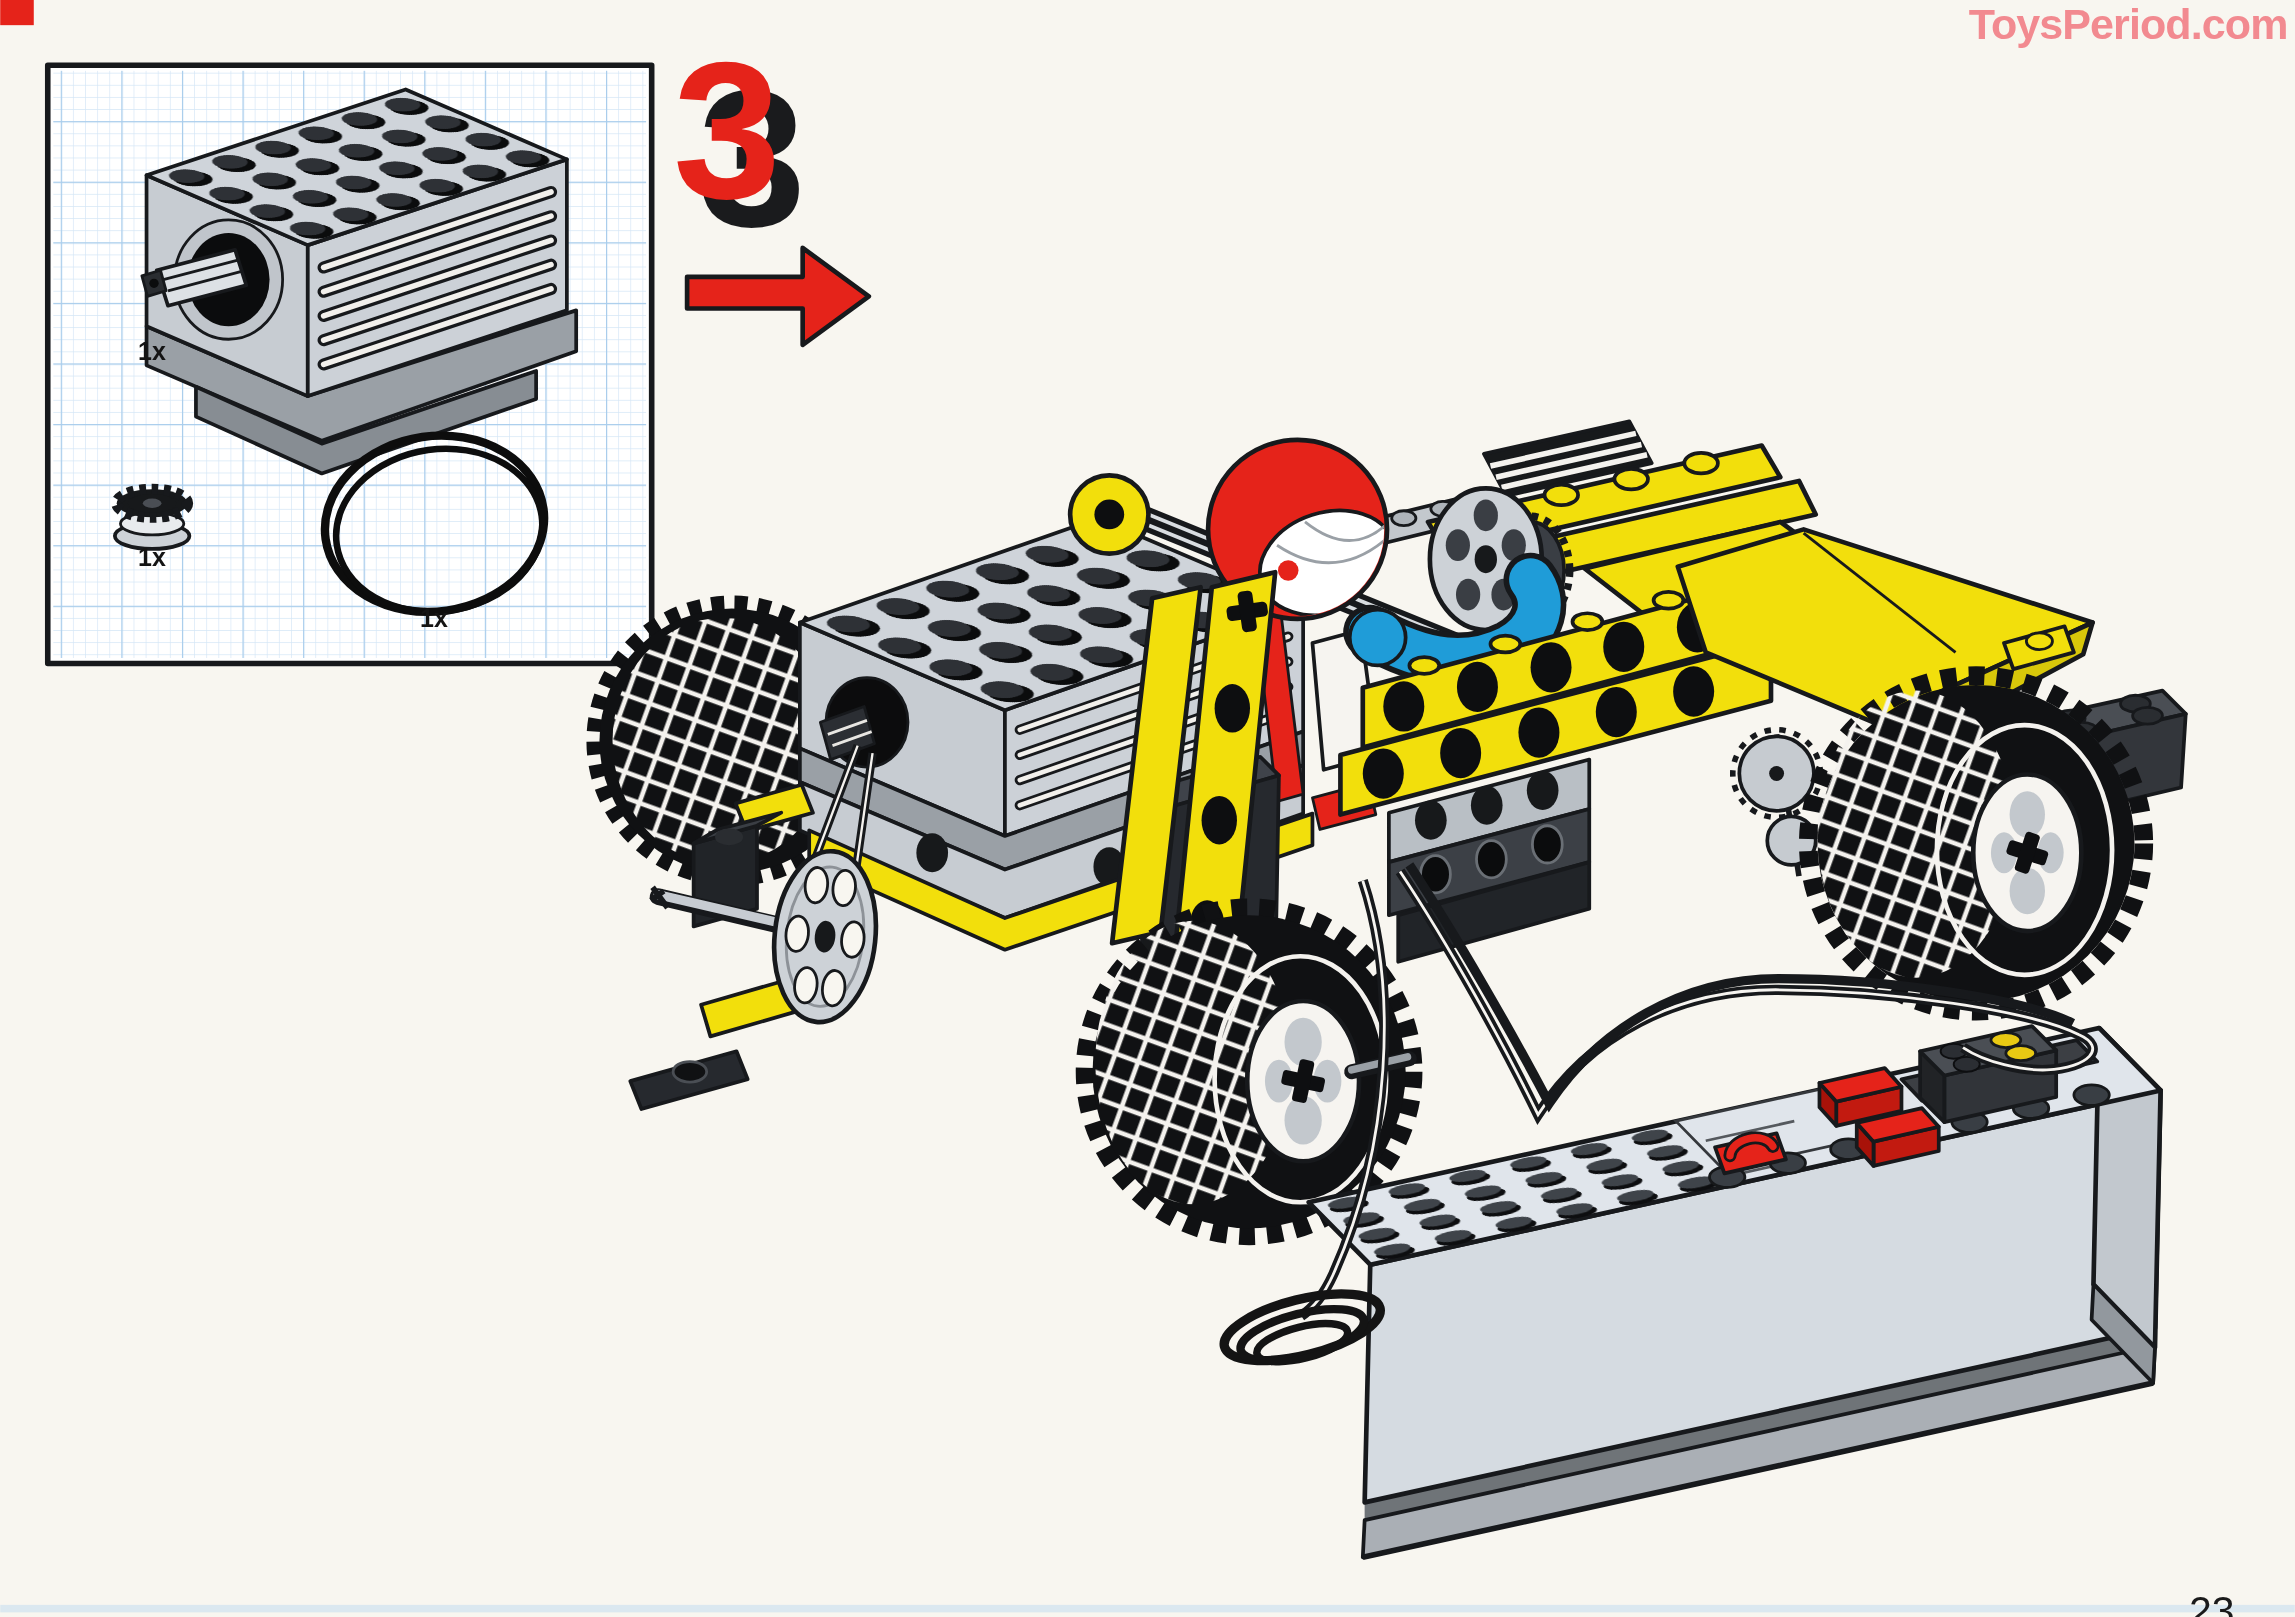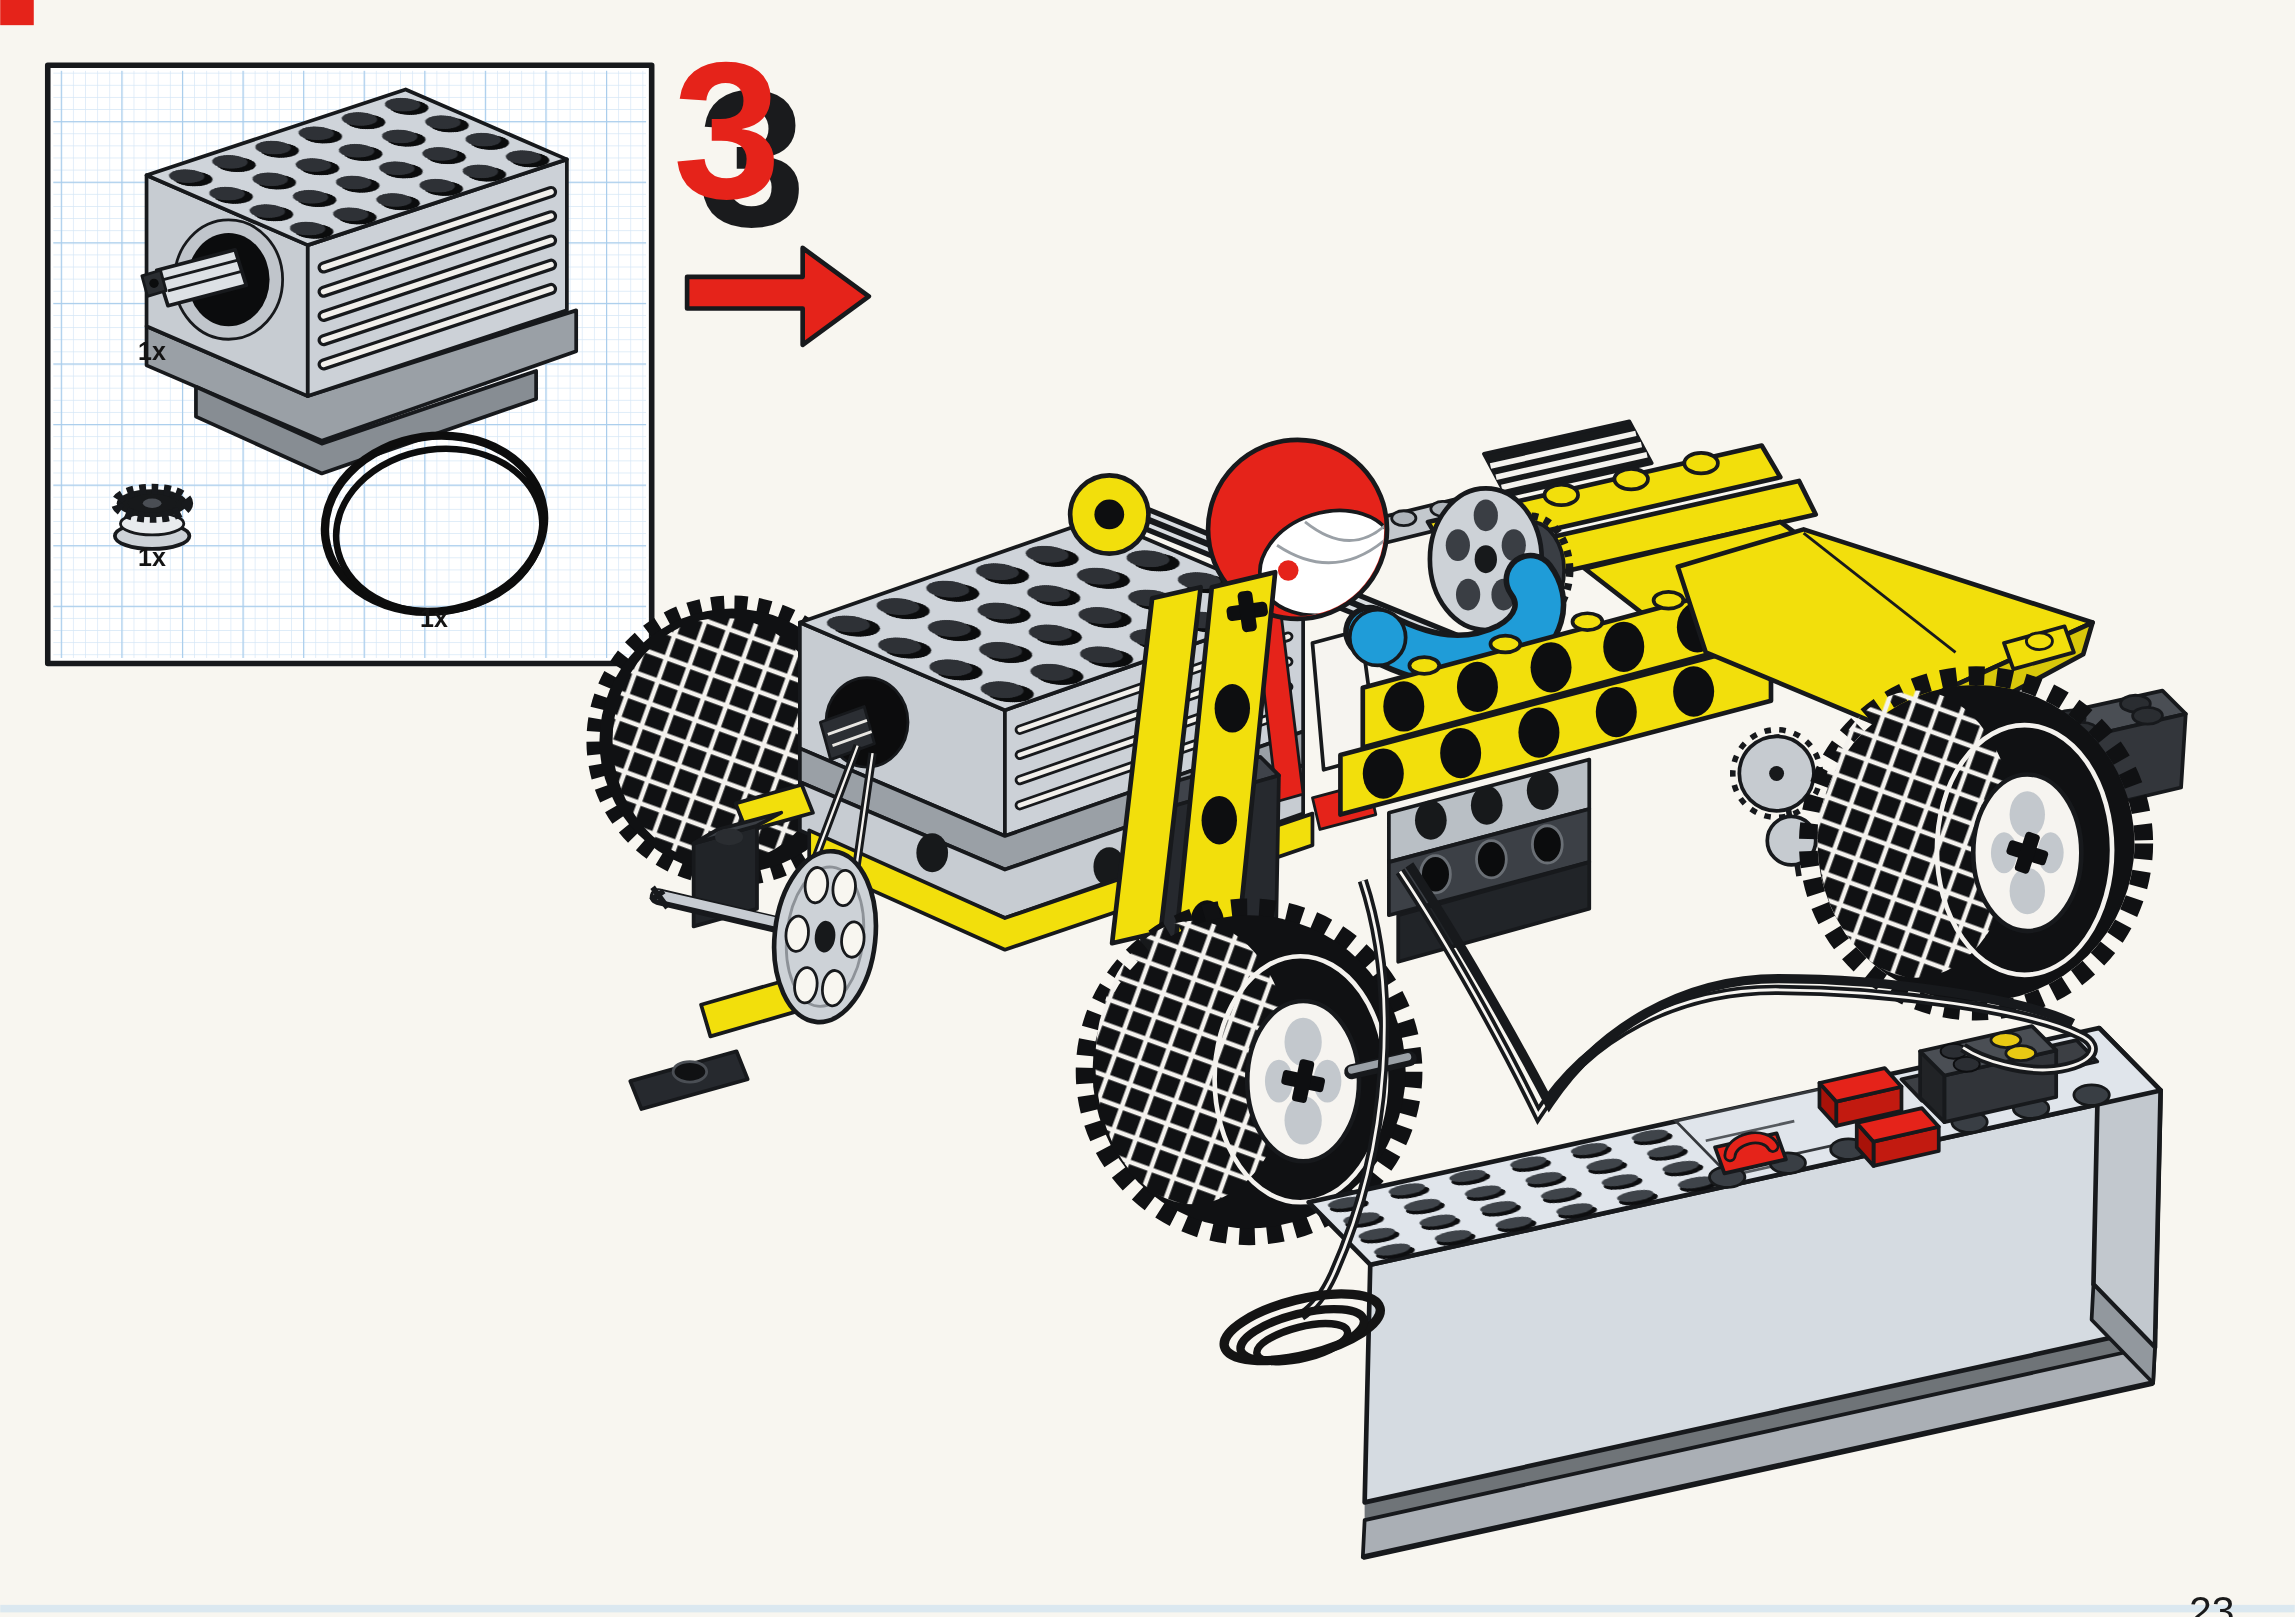--- a/index.html
+++ b/index.html
@@ -406,20 +406,21 @@
       <path d="M1512,928 C1565,1008 1624,1112 1662,1184 C1715,1104 1805,1050 1908,1050 C2026,1050 2172,1072 2224,1098" stroke="#17191c" stroke-width="10"></path>
     </g>
     <g transform="rotate(-14 1398 1428)" stroke="#141414">
       <ellipse cx="1398" cy="1424" rx="86" ry="30" stroke-width="10"></ellipse>
       <ellipse cx="1396" cy="1432" rx="68" ry="23" stroke-width="9"></ellipse>
       <ellipse cx="1394" cy="1440" rx="50" ry="17" stroke-width="8"></ellipse>
     </g>
   </g>
 </svg>
 
+<div id="watermark" class="txt">ToysPeriod.com</div>
 <div id="step-number" class="txt">3</div>
 <div id="qty-motor" class="txt qty">1x</div>
 <div id="qty-gear" class="txt qty">1x</div>
 <div id="qty-band" class="txt qty">1x</div>
 <div id="page-number" class="txt">23</div>
 
 </div>
 
 
 </body></html>

